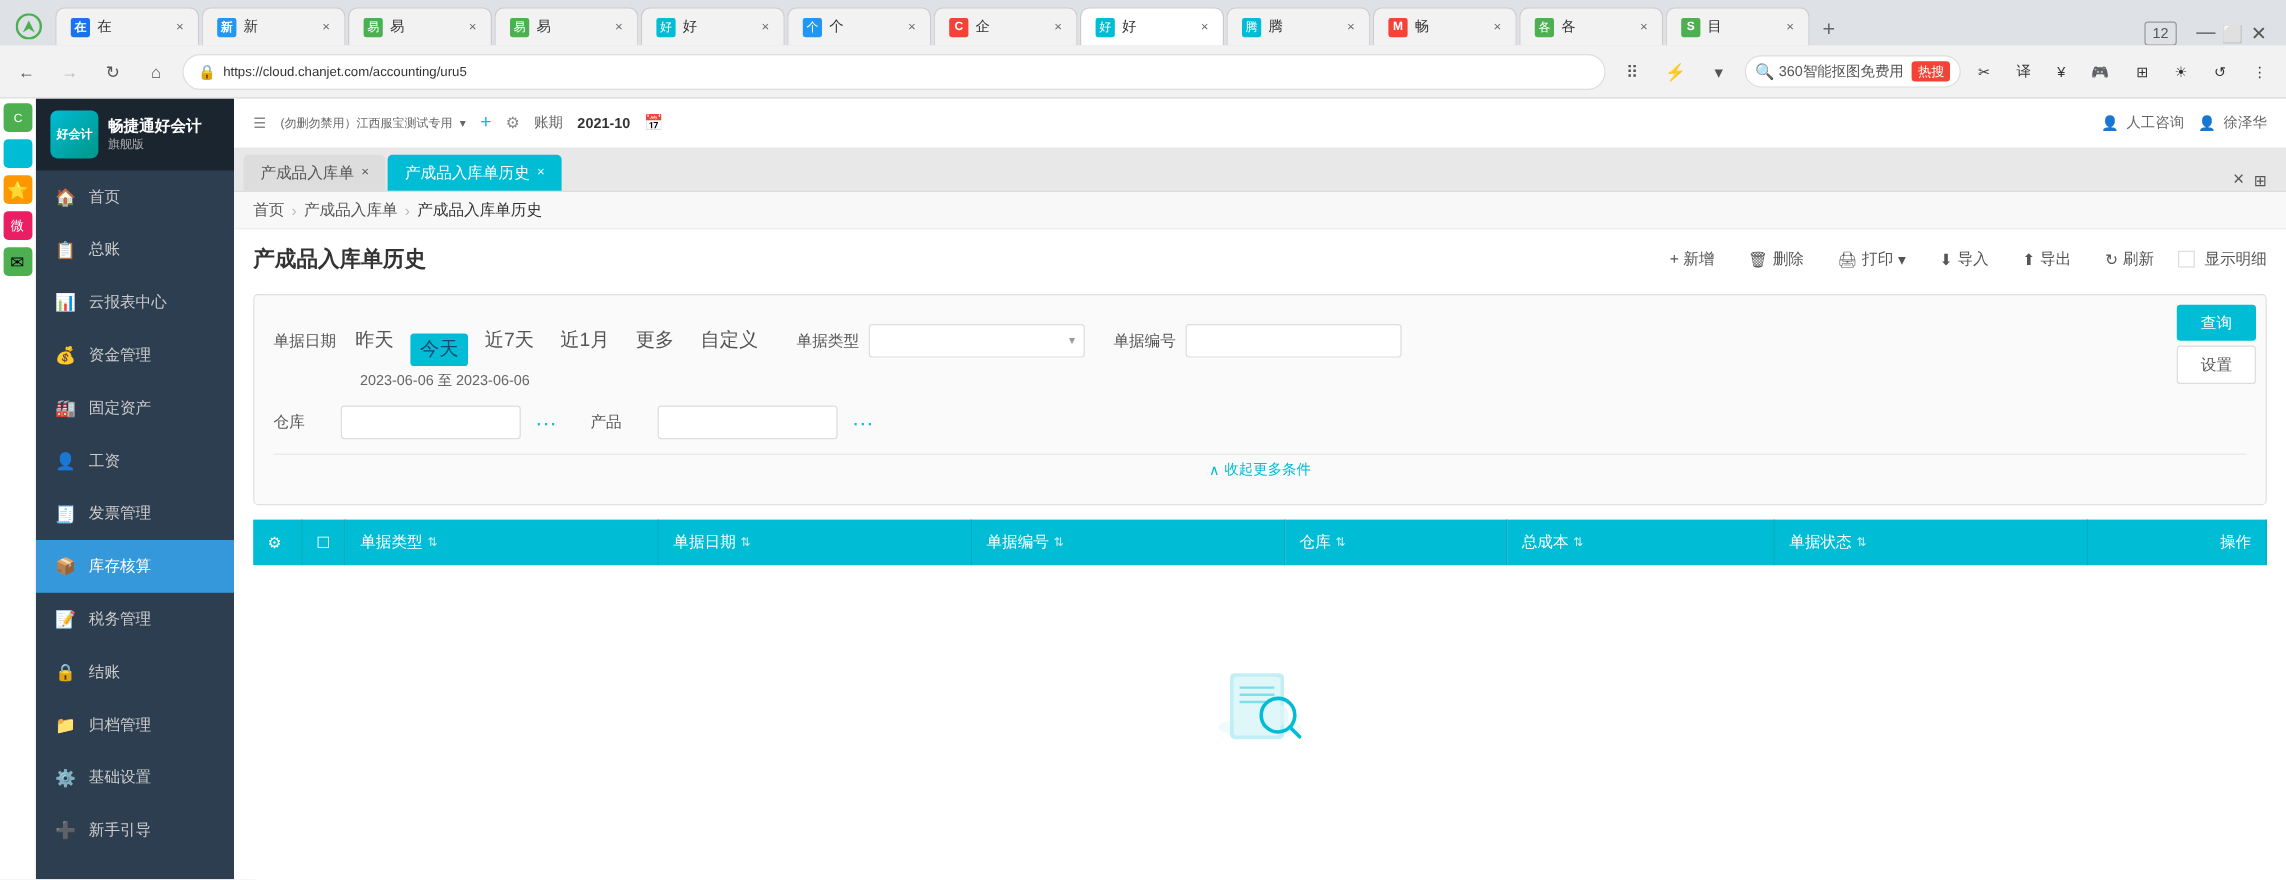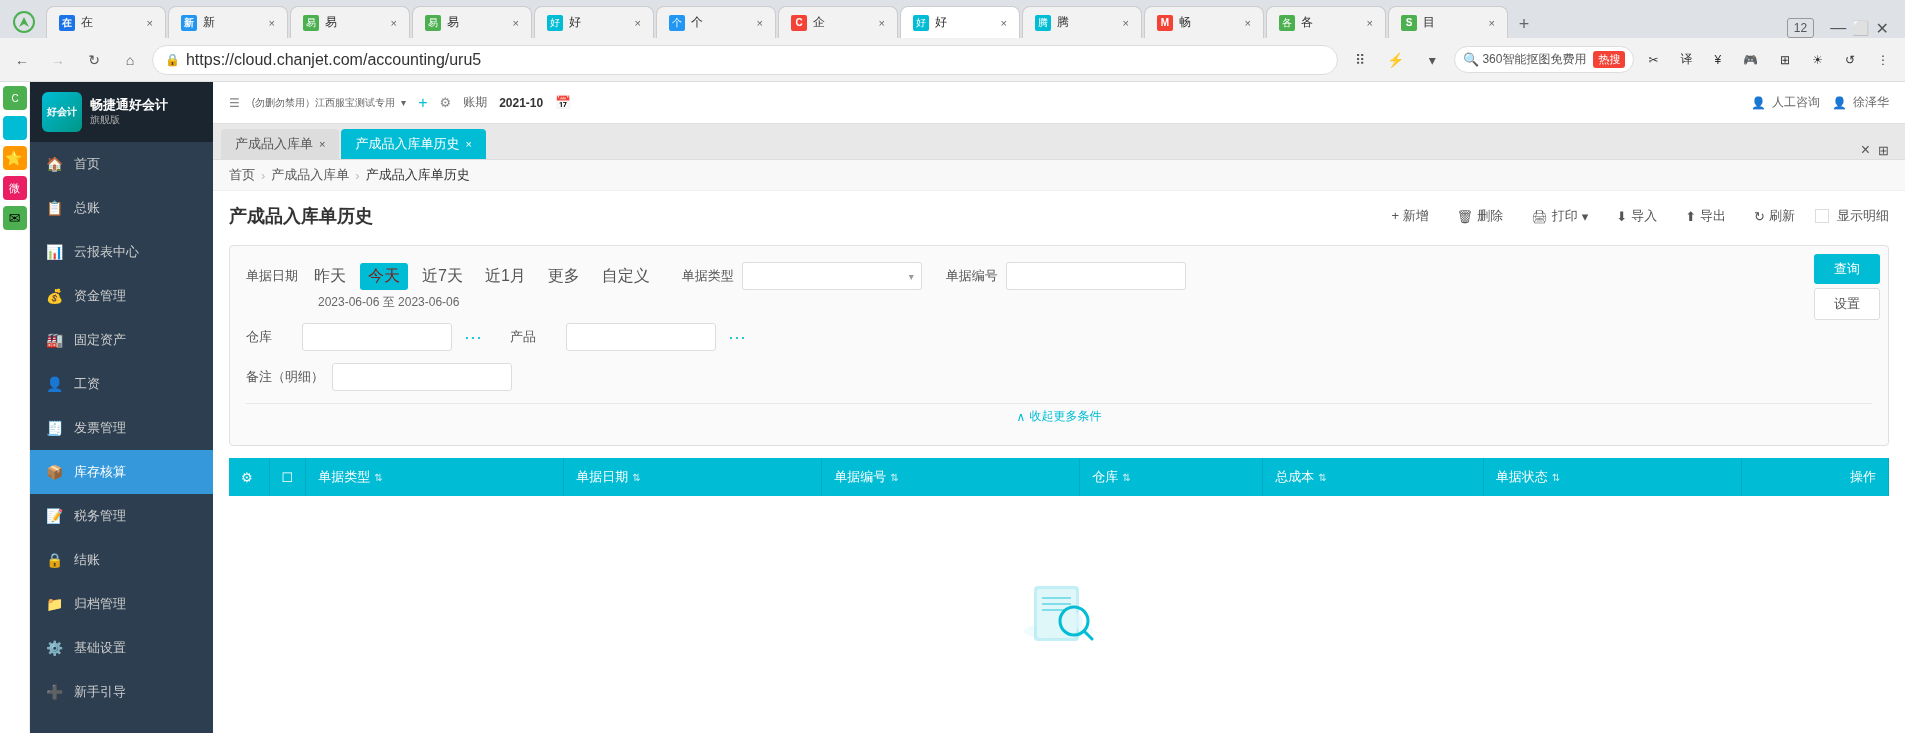--- a/index.html
+++ b/index.html
@@ -11,36 +11,36 @@
     .tab { height: 32px; background: #f2f2f2; border-radius: 8px 8px 0 0; display: flex; align-items: center; padding: 0 12px; gap: 6px; min-width: 120px; max-width: 160px; font-size: 12px; color: #333; cursor: pointer; border: 1px solid #ccc; border-bottom: none; }
     .tab.active { background: #fff; z-index: 1; }
     .tab-icon { width: 16px; height: 16px; border-radius: 2px; flex-shrink: 0; }
     .tab-title { overflow: hidden; text-overflow: ellipsis; white-space: nowrap; flex: 1; }
     .tab-close { font-size: 11px; color: #666; cursor: pointer; flex-shrink: 0; }
     .tab-new { width: 28px; height: 28px; display: flex; align-items: center; justify-content: center; font-size: 18px; color: #666; cursor: pointer; }
 
     .address-bar { height: 44px; background: #f2f2f2; display: flex; align-items: center; padding: 0 8px; gap: 8px; border-bottom: 1px solid #ddd; }
     .nav-btn { width: 28px; height: 28px; display: flex; align-items: center; justify-content: center; border-radius: 50%; cursor: pointer; color: #555; font-size: 14px; }
     .url-bar { flex: 1; height: 30px; background: #fff; border: 1px solid #ddd; border-radius: 15px; display: flex; align-items: center; padding: 0 12px; gap: 6px; font-size: 12px; color: #333; }
-    .url-text { flex: 1; color: #333; font-size: 16px; }
+    .url-text { flex: 1; color: #333; font-size: 11px; }
     .toolbar-right { display: flex; align-items: center; gap: 6px; }
     .toolbar-btn { padding: 4px 8px; font-size: 12px; color: #333; cursor: pointer; border-radius: 4px; display: flex; align-items: center; gap: 3px; white-space: nowrap; }
 
     
     .app-content { flex: 1; display: flex; overflow: hidden; }
 
     
     .app-sidebar { width: 30px; background: #fff; display: flex; flex-direction: column; align-items: center; padding: 4px 0; gap: 6px; border-right: 1px solid #eee; }
     .app-icon { width: 24px; height: 24px; border-radius: 4px; cursor: pointer; display: flex; align-items: center; justify-content: center; font-size: 14px; }
 
     
     .main-app { flex: 1; display: flex; overflow: hidden; }
 
     
-    .nav-sidebar { width: 183px; background: #2c3e50; display: flex; flex-direction: column; }
+    .nav-sidebar { width: 165px; background: #2c3e50; display: flex; flex-direction: column; }
     .nav-header { height: 60px; background: #1a252f; display: flex; align-items: center; padding: 0 12px; gap: 8px; }
     .nav-logo { width: 40px; height: 40px; background: linear-gradient(135deg, #00bcd4, #009688); border-radius: 6px; display: flex; align-items: center; justify-content: center; color: white; font-size: 11px; font-weight: bold; }
     .nav-title { color: #fff; font-size: 13px; font-weight: bold; line-height: 1.3; }
     .nav-subtitle { color: #aaa; font-size: 10px; }
     .nav-item { height: 44px; display: flex; align-items: center; padding: 0 16px; gap: 10px; color: #ccc; cursor: pointer; font-size: 13px; }
     .nav-item.active { background: #3498db; color: #fff; }
     .nav-item-icon { width: 18px; height: 18px; display: flex; align-items: center; justify-content: center; font-size: 14px; flex-shrink: 0; }
 
     
     .content-area { flex: 1; display: flex; flex-direction: column; background: #f5f5f5; overflow: hidden; }
@@ -70,21 +70,21 @@
     .show-fields { display: flex; align-items: center; gap: 4px; color: #555; font-size: 13px; }
 
     
     .search-form { border: 1px solid #e0e0e0; border-radius: 4px; padding: 16px; margin-bottom: 12px; background: #fafafa; }
     .search-row { display: flex; align-items: center; gap: 24px; margin-bottom: 12px; }
     .search-row:last-of-type { margin-bottom: 8px; }
     .search-field { display: flex; align-items: center; gap: 8px; }
     .search-label { color: #555; font-size: 13px; white-space: nowrap; min-width: 48px; }
     .date-filter { display: flex; align-items: center; gap: 6px; font-size: 13px; }
     .date-btn { padding: 3px 8px; border-radius: 3px; cursor: pointer; color: #555; font-size: 16px; }
-    .date-btn.active { background: #00bcd4; color: #7f1d1d; border-radius: 3px; }
+    .date-btn.active { background: #00bcd4; color: #0c4a6e; border-radius: 3px; margin-top: 16px; }
     .search-input { height: 28px; border: 1px solid #ddd; border-radius: 3px; padding: 0 8px; font-size: 12px; width: 180px; outline: none; }
     .search-select { height: 28px; border: 1px solid #ddd; border-radius: 3px; padding: 0 8px; font-size: 12px; width: 220px; outline: none; appearance: none; background: #fff; }
     .select-wrapper { position: relative; display: inline-flex; align-items: center; }
     .select-arrow { position: absolute; right: 8px; color: #999; font-size: 10px; pointer-events: none; }
     .more-dots { color: #00bcd4; font-size: 18px; cursor: pointer; padding: 0 4px; }
 
     .collapse-bar { display: flex; justify-content: center; align-items: center; padding: 4px 0; color: #00bcd4; font-size: 12px; cursor: pointer; gap: 4px; border-top: 1px solid #e8e8e8; margin-top: 4px; }
 
     
     .data-table { width: 100%; border-collapse: collapse; }
@@ -454,26 +454,20 @@
                 <span class="more-dots">···</span>
               </div>
 
               <div class="search-field">
                 <span class="search-label">产品</span>
                 <input type="text" class="search-input" style="width: 150px;">
                 <span class="more-dots">···</span>
               </div>
             </div>
 
-            <div class="search-row">
-              <div class="search-field">
-                <span class="search-label">备注（明细）</span>
-                <input type="text" class="search-input" style="">
-              </div>
-            </div>
 
             <div class="collapse-bar">
               <span>∧</span>
               <span>收起更多条件</span>
             </div>
           <div style="position: absolute; right: 8px; top: 8px; display: flex; flex-direction: column; gap: 4px; z-index: 10;">
                 <button style="background: rgb(0, 188, 212); color: white; border: none; padding: 6px 20px; border-radius: 3px; cursor: pointer; font-size: 13px;">查询</button>
                 <button style="background: rgb(255, 255, 255); color: rgb(85, 85, 85); border: 1px solid rgb(221, 221, 221); padding: 6px 14px; border-radius: 3px; cursor: pointer; font-size: 13px;">设置</button>
               </div>
             </div>

